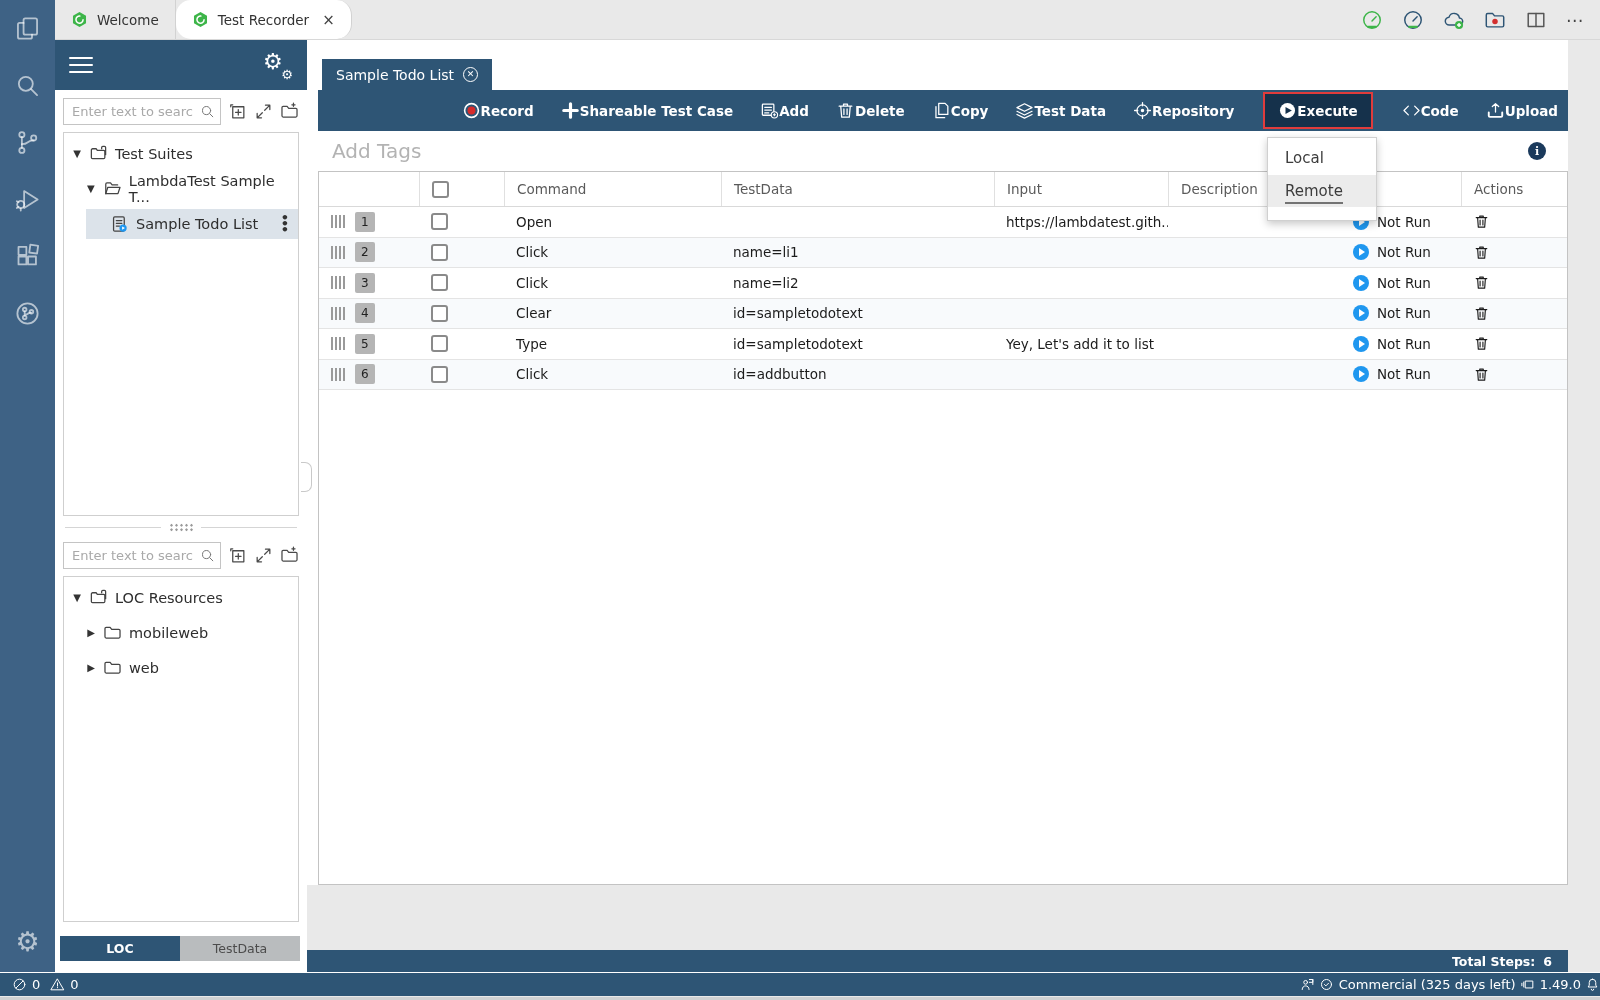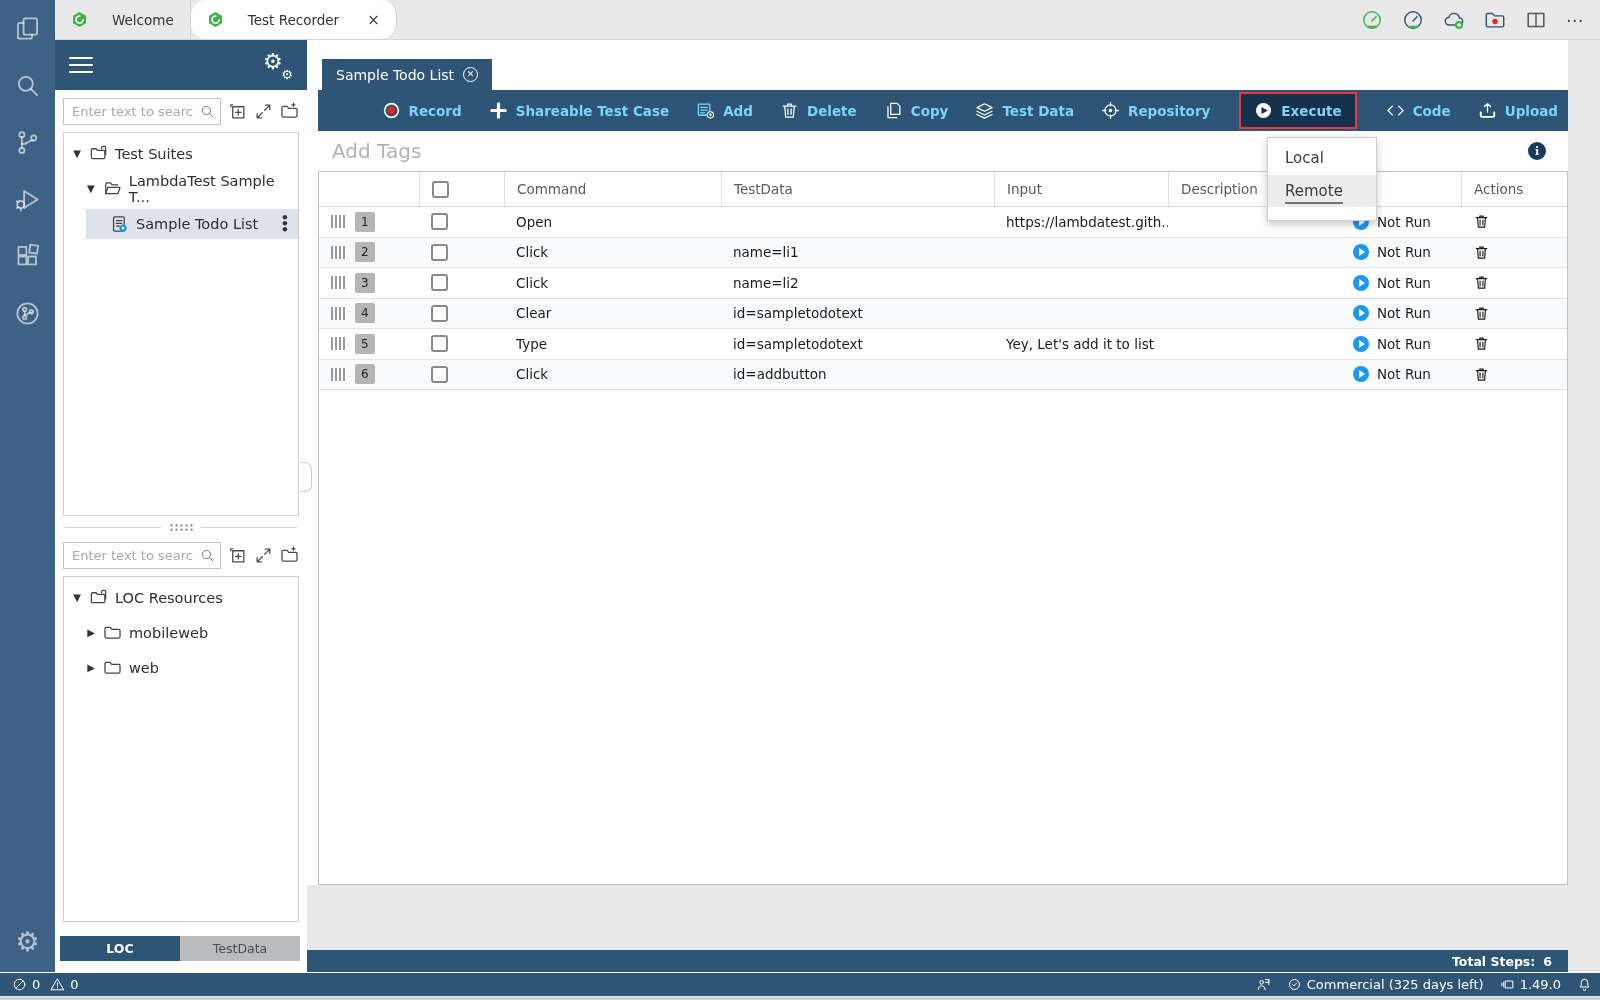--- a/index.html
+++ b/index.html
@@ -18,21 +18,21 @@
         display:flex;flex-direction:column;align-items:center;}
   .rail .ri{width:55px;height:57px;display:flex;align-items:center;justify-content:center;
         color:rgba(255,255,255,.62);cursor:pointer;}
   .rail .ri svg{width:27px;height:27px}
   .rail .spacer{flex:1}
   .gear-glyph{font-size:27px;line-height:1;color:rgba(255,255,255,.62)}
 
   
   .titlebar{position:absolute;left:55px;top:0;width:1545px;height:40px;background:var(--strip);
         display:flex;align-items:stretch;border-bottom:1px solid #d8d8d8;}
-  .btab{display:flex;align-items:center;gap:24px;padding:0 16px;font-size:13.5px;color:#333;
+  .btab{display:flex;align-items:center;gap:9px;padding:0 16px;font-size:13.5px;color:#333;
         border-right:1px solid #d2d2d2;cursor:pointer;}
   .btab.active{background:#fff;border-radius:15px;}
   .btab .hex{width:17px;height:17px}
   .btab .x{font-size:15px;color:#444;margin-left:4px}
   .tb-right{margin-left:auto;display:flex;align-items:center;gap:19px;padding-right:16px;}
   .tb-right .tri{cursor:pointer;display:flex;align-items:center;}
   .tb-right svg{width:22px;height:22px}
   .dots3{font-size:17px;color:#444;letter-spacing:1px}
 
   
@@ -76,21 +76,21 @@
 
   
   .main{position:absolute;left:307px;top:40px;width:1293px;height:932px;}
   .main .white-zone{position:absolute;left:0;top:0;width:1261px;height:845px;background:#fff}
   .doc-tab{position:absolute;left:15px;top:19px;height:31px;background:var(--navy);color:#fff;
         display:flex;align-items:center;gap:9px;padding:0 14px;font-size:14px;cursor:pointer;z-index:2}
   .doc-tab .cx{width:15px;height:15px;border:1.4px solid #fff;border-radius:50%;display:flex;
         align-items:center;justify-content:center;font-size:9px;line-height:1;cursor:pointer}
   .toolbar{position:absolute;left:11px;top:50px;width:1250px;height:41px;background:var(--navy);
         display:flex;align-items:center;justify-content:flex-end;gap:27px;padding-right:10px;z-index:1}
-  .tbi{display:flex;align-items:center;gap:8px;color:#7dd3fc;font-size:13.5px;font-weight:600;
+  .tbi{display:flex;align-items:center;color:#ffffff;font-size:13.5px;font-weight:600;
         cursor:pointer;white-space:nowrap}
   .tbi svg{width:19px;height:19px}
   .tbi.execute{background:var(--navy-dark);border:2px solid var(--red);padding:7px 13px;margin:0 2px}
   .tags-row{position:absolute;left:11px;top:91px;width:1250px;height:40px;background:#fff;
         display:flex;align-items:center;}
   .tags-row input{border:none;outline:none;font-size:20px;padding-left:14px;width:400px;
         font-family:inherit;color:#444;background:transparent}
   .tags-row input::placeholder{color:#b3b3b3}
   .info-dot{position:absolute;right:22px;top:11px;width:18px;height:18px;border-radius:50%;
         background:#1b3a5c;color:#fff;font-size:11px;font-weight:bold;display:flex;align-items:center;
@@ -132,21 +132,21 @@
 
   .resize-handle{position:absolute;left:301px;top:462px;width:11px;height:30px;background:#fff;
         border:1px solid #c9c9c9;border-left:none;border-radius:0 7px 7px 0;z-index:6;cursor:col-resize}
 
   
   .statusbar{position:absolute;left:0;top:972px;width:1600px;height:24px;background:var(--navy);
         color:#fff;display:flex;align-items:center;font-size:13px;z-index:7;border-top:1px solid #fff}
   .statusbar .grp{display:flex;align-items:center;gap:5px;cursor:pointer}
   .statusbar svg{width:15px;height:15px}
   .sb-left{display:flex;align-items:center;gap:10px;padding-left:12px}
-  .sb-right{margin-left:auto;display:flex;align-items:center;gap:16px;padding-right:8px}
+  .sb-right{margin-left:auto;display:flex;align-items:center;gap:4px;padding-right:0}
   .bottom-strip{position:absolute;left:0;top:997px;width:1600px;height:3px;background:#cfd1d2;z-index:7}
 </style>
 </head>
 <body>
 
 <div class="rail">
   <div class="ri">
     <svg class="ic" viewBox="0 0 24 24">
         <rect x="8.5" y="3" width="12" height="14.5" rx="1.5"></rect>
         <path d="M16 17.5v2a1.5 1.5 0 0 1-1.5 1.5H5A1.5 1.5 0 0 1 3.5 19.5V8.5A1.5 1.5 0 0 1 5 7h3.5"></path>

